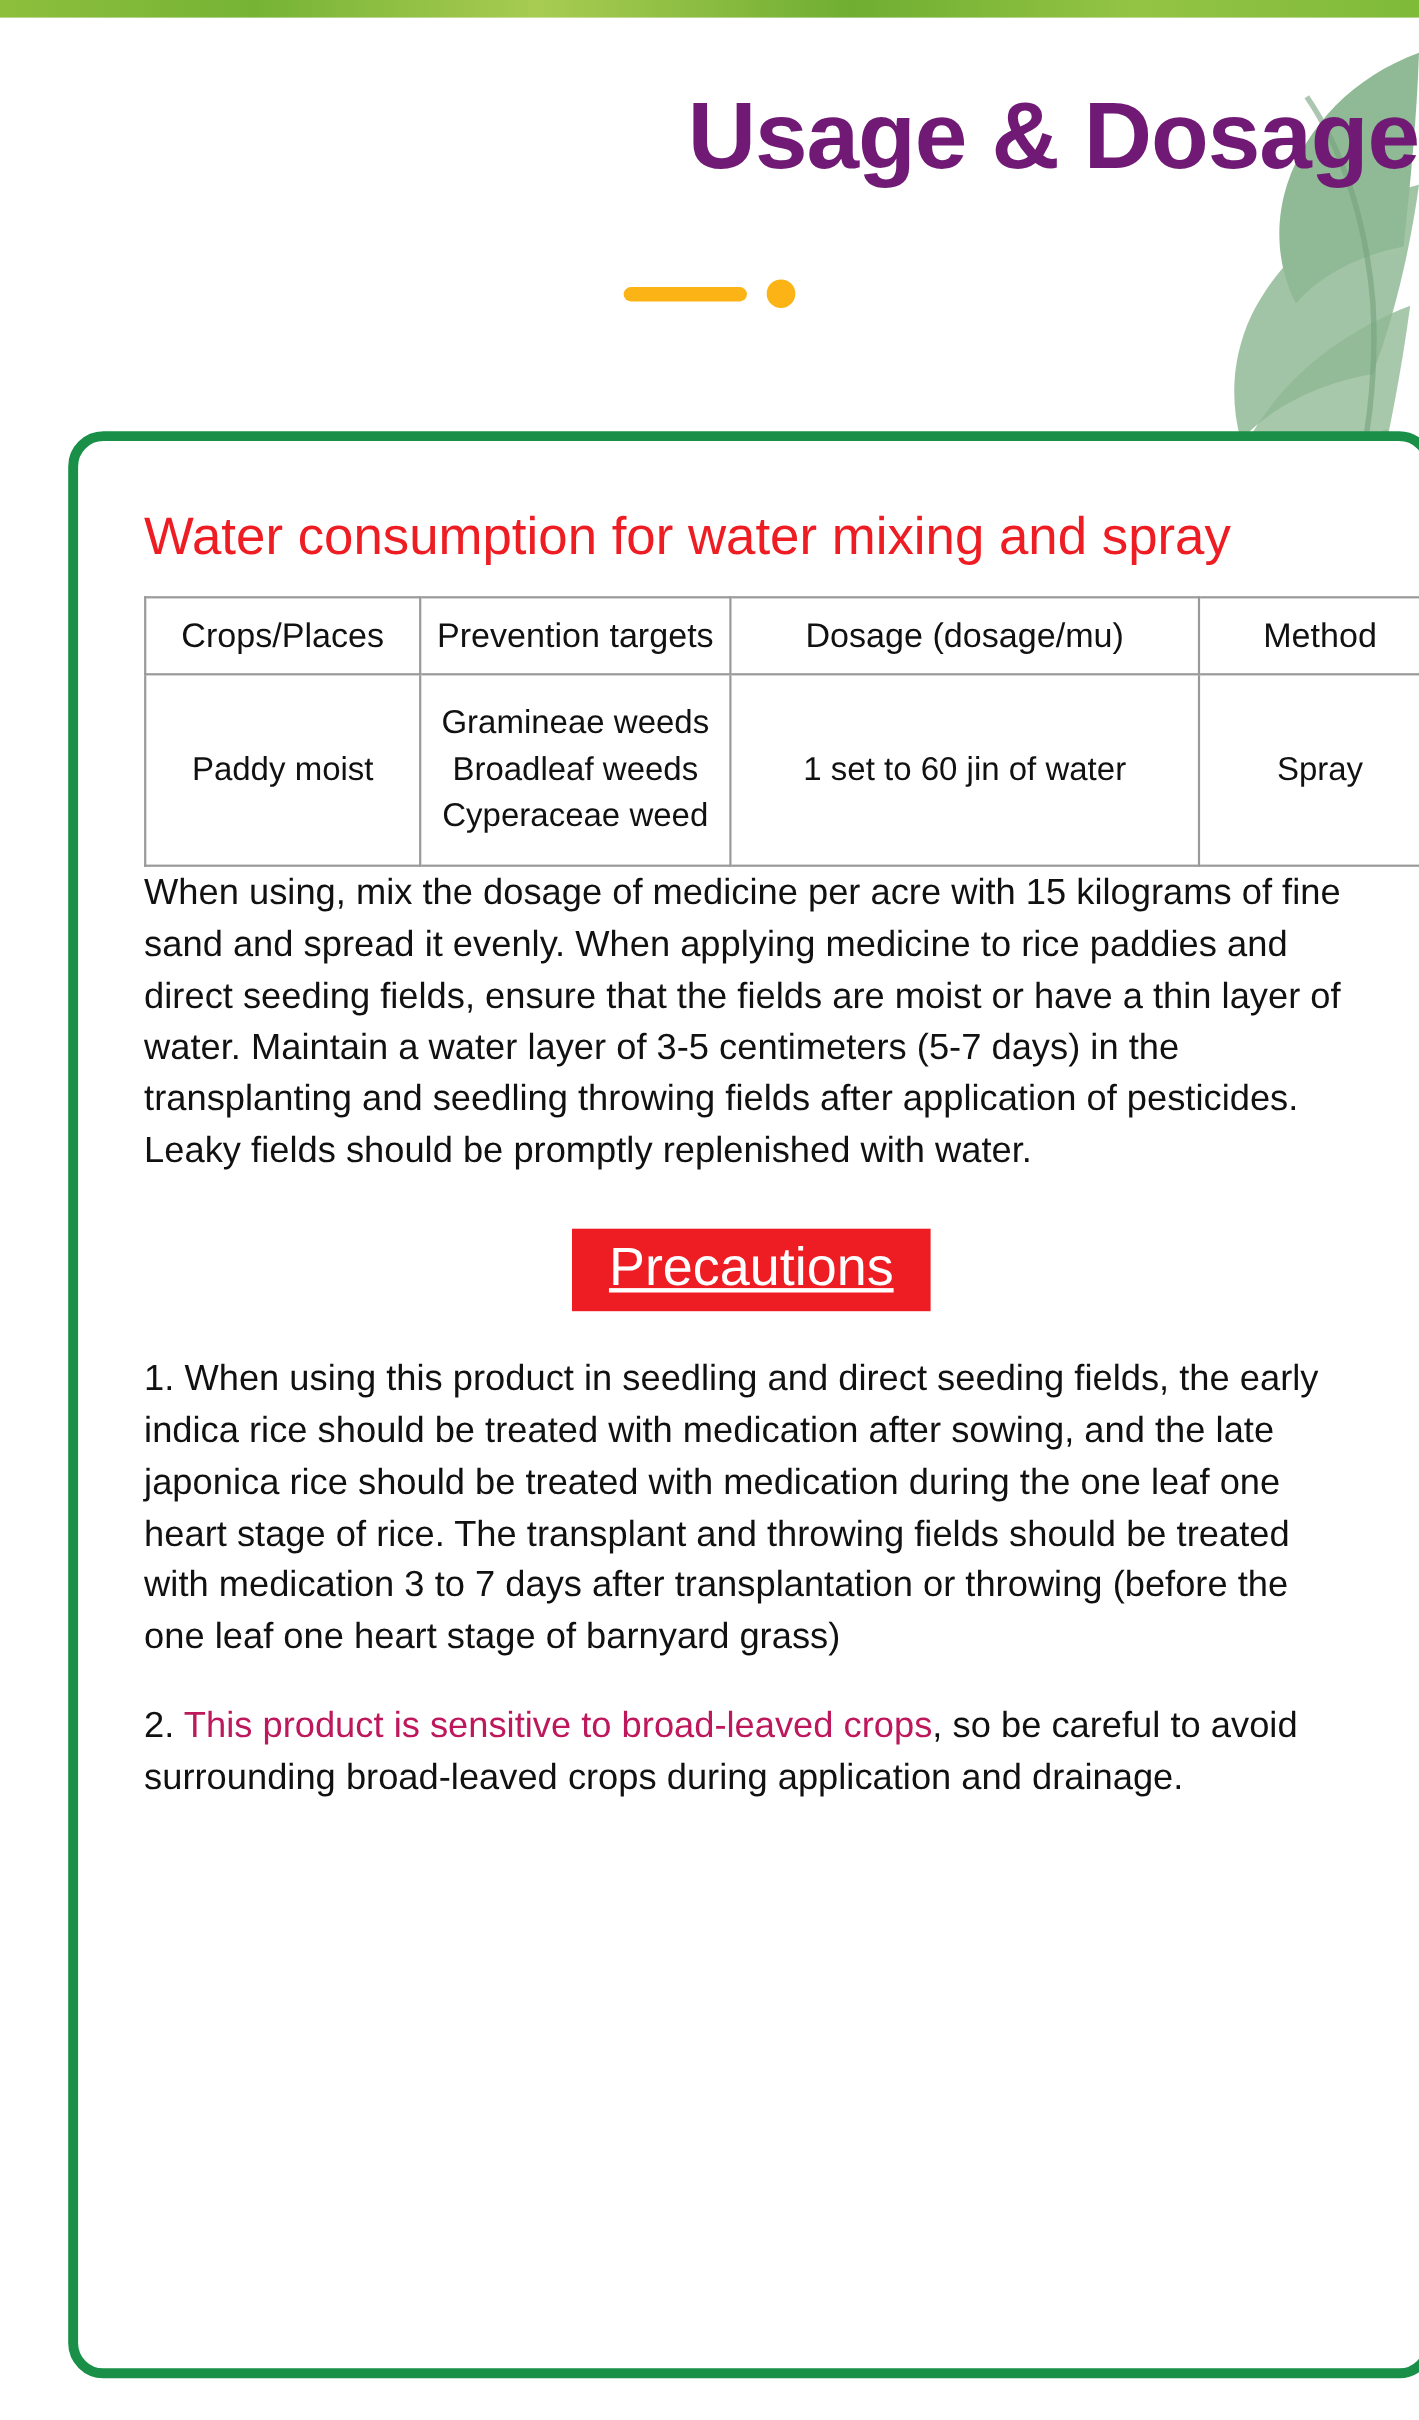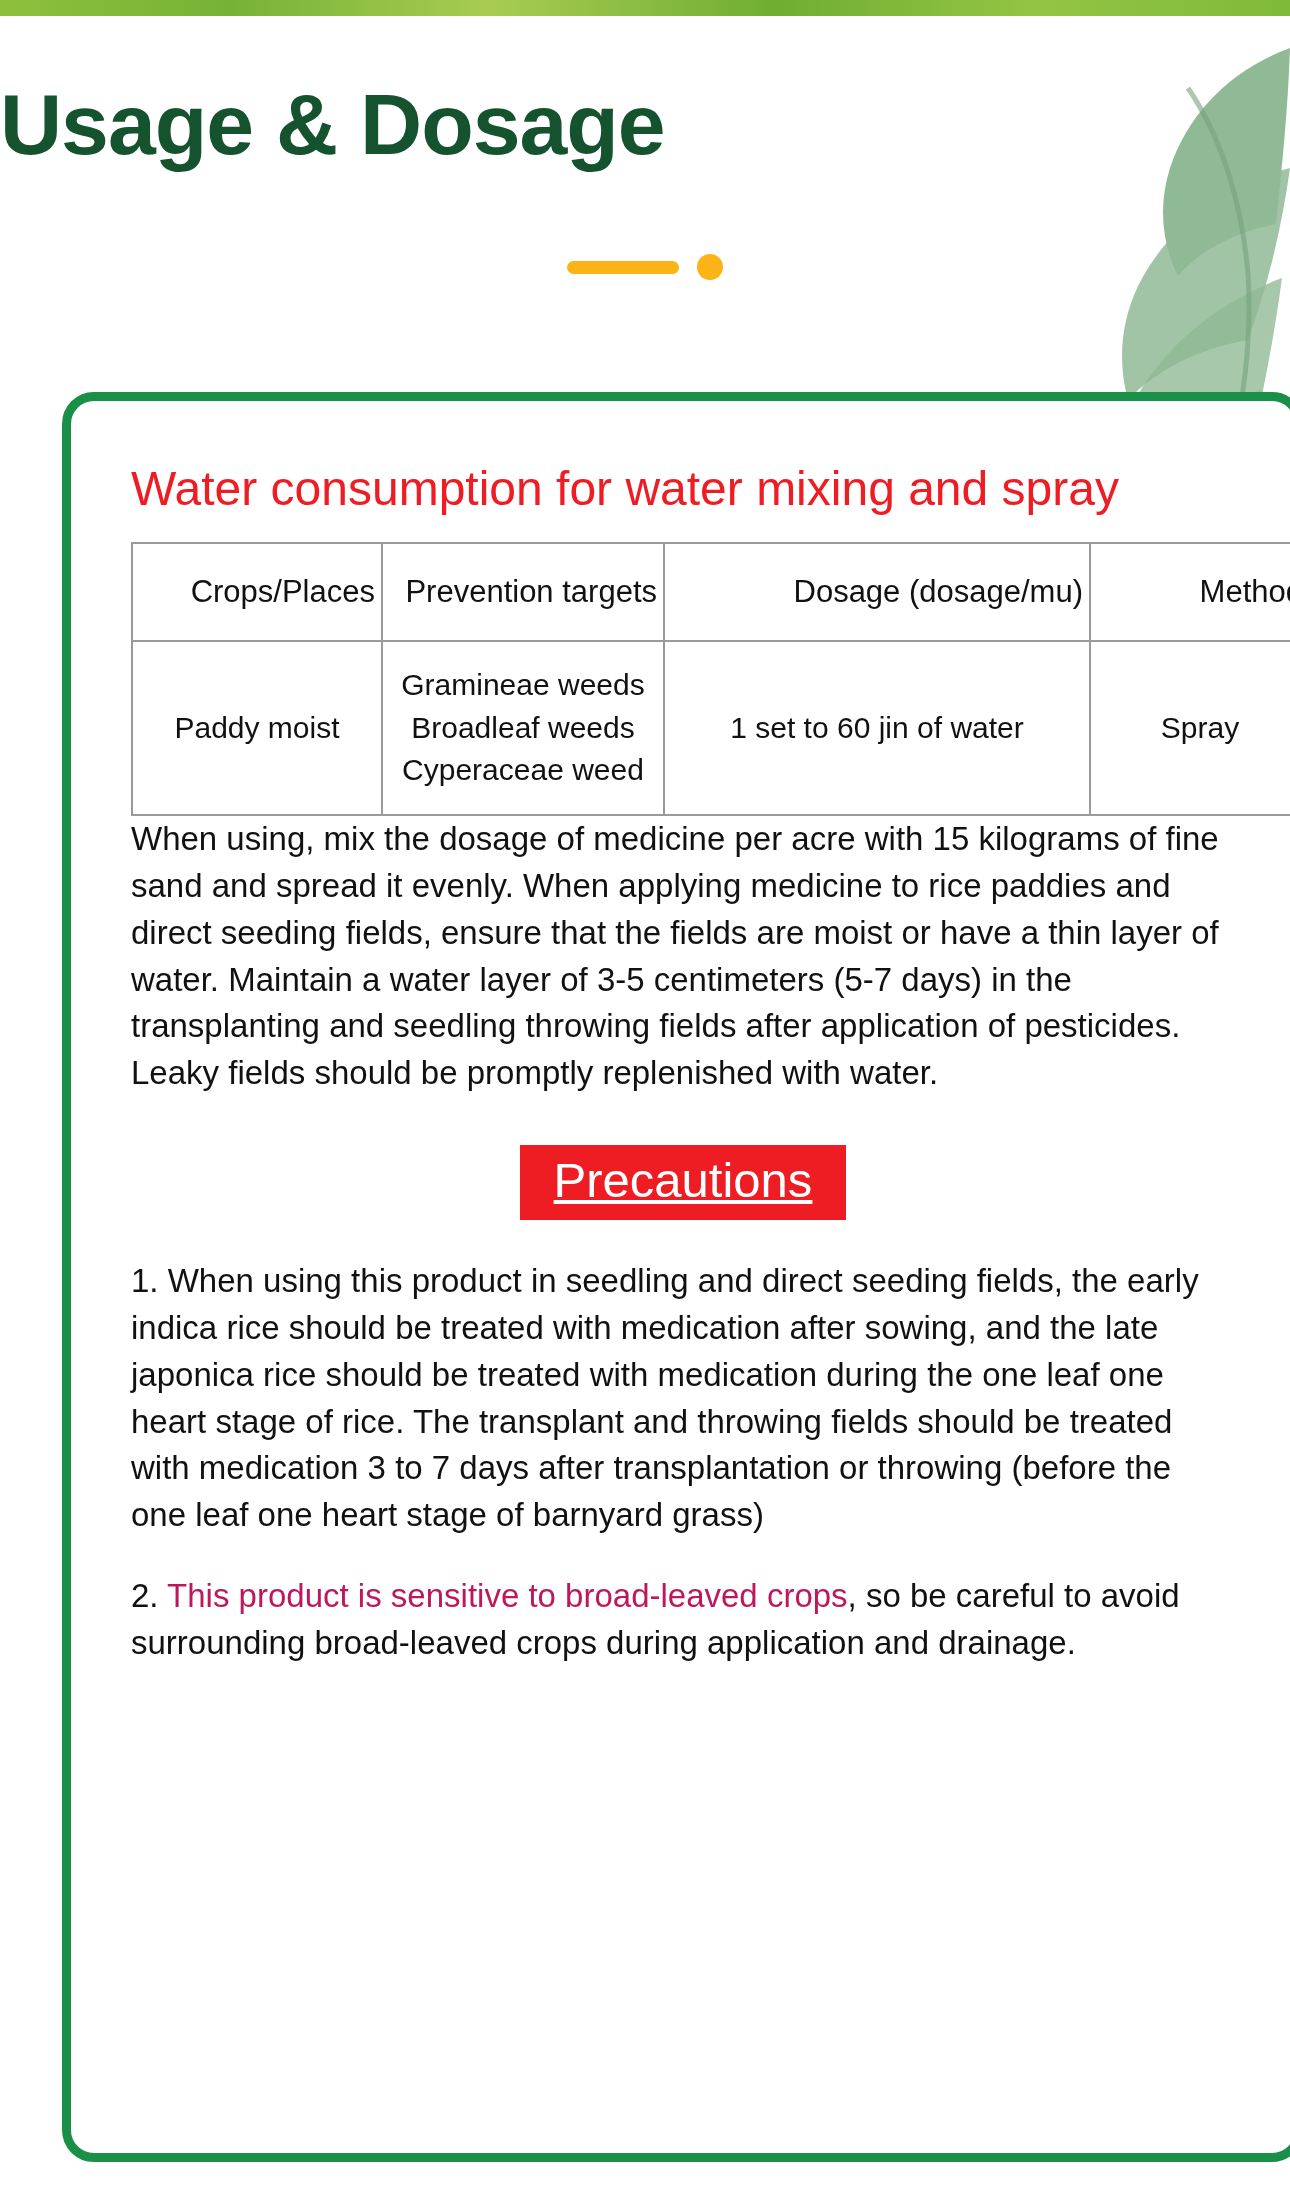--- a/index.html
+++ b/index.html
@@ -35,24 +35,24 @@
     pointer-events: none;
     overflow: hidden;
   }
 
   
   .page-title {
     position: absolute;
     top: 75px;
     left: 0;
     width: 1290px;
-    text-align: left;
+    text-align: right;
     font-size: 86px;
     font-weight: bold;
-    color: #14532d;
+    color: #701a75;
     letter-spacing: -1px;
   }
   .title-underline {
     position: absolute;
     top: 255px;
     left: 0;
     width: 1290px;
     height: 24px;
     display: flex;
     align-items: center;
@@ -111,22 +111,21 @@
   table.dose-table th,
   table.dose-table td {
     border: 2px solid #9a9a9a;
     text-align: center;
     vertical-align: middle;
     font-weight: normal;
     color: #111111;
   }
   table.dose-table th {
     font-size: 31px;
-    padding: 30px 6px;
-    text-align: right;
+    padding: 16px 6px;
   }
   table.dose-table td {
     font-size: 30px;
     padding: 22px 6px;
   }
   .col1 { width: 236px; }
   .col2 { width: 268px; }
   .col3 { width: 412px; }
   .col4 { width: 206px; }
   .multi-line div { line-height: 1.42; }

